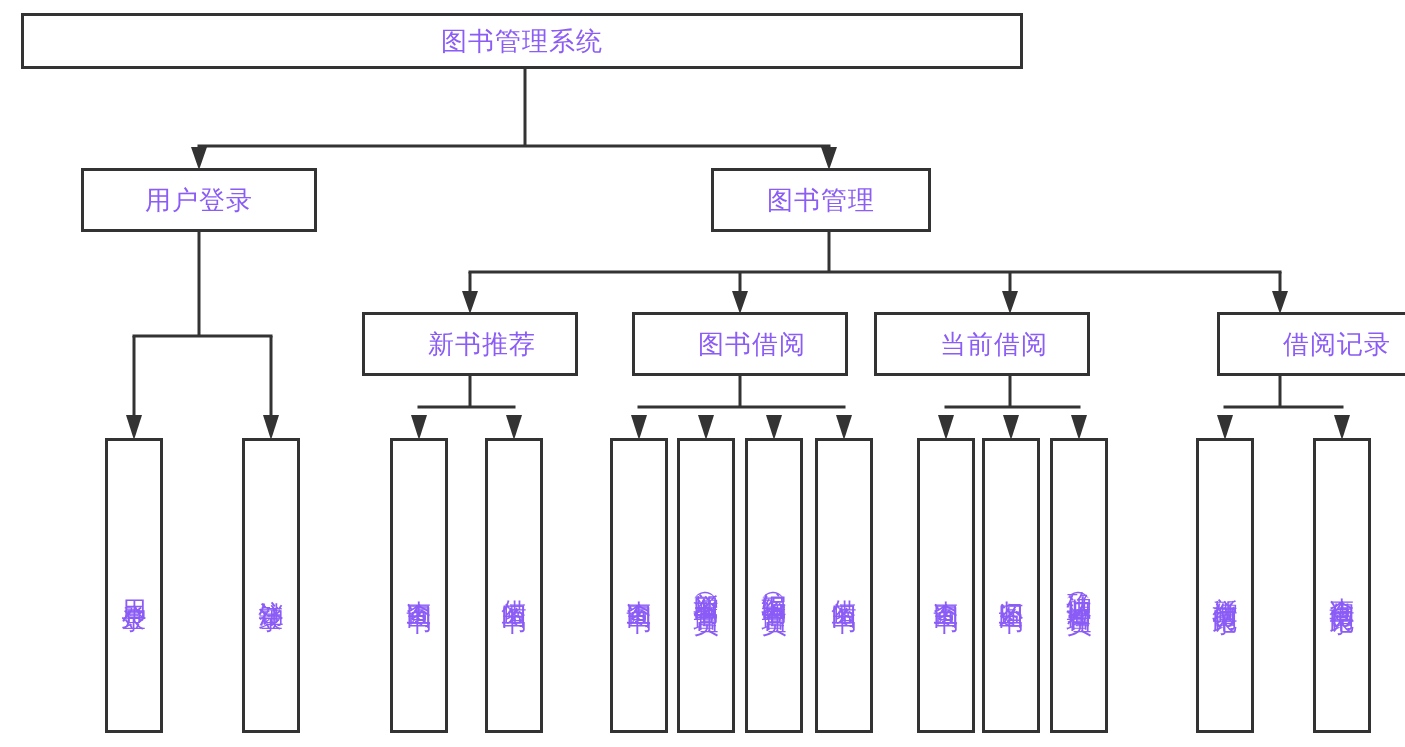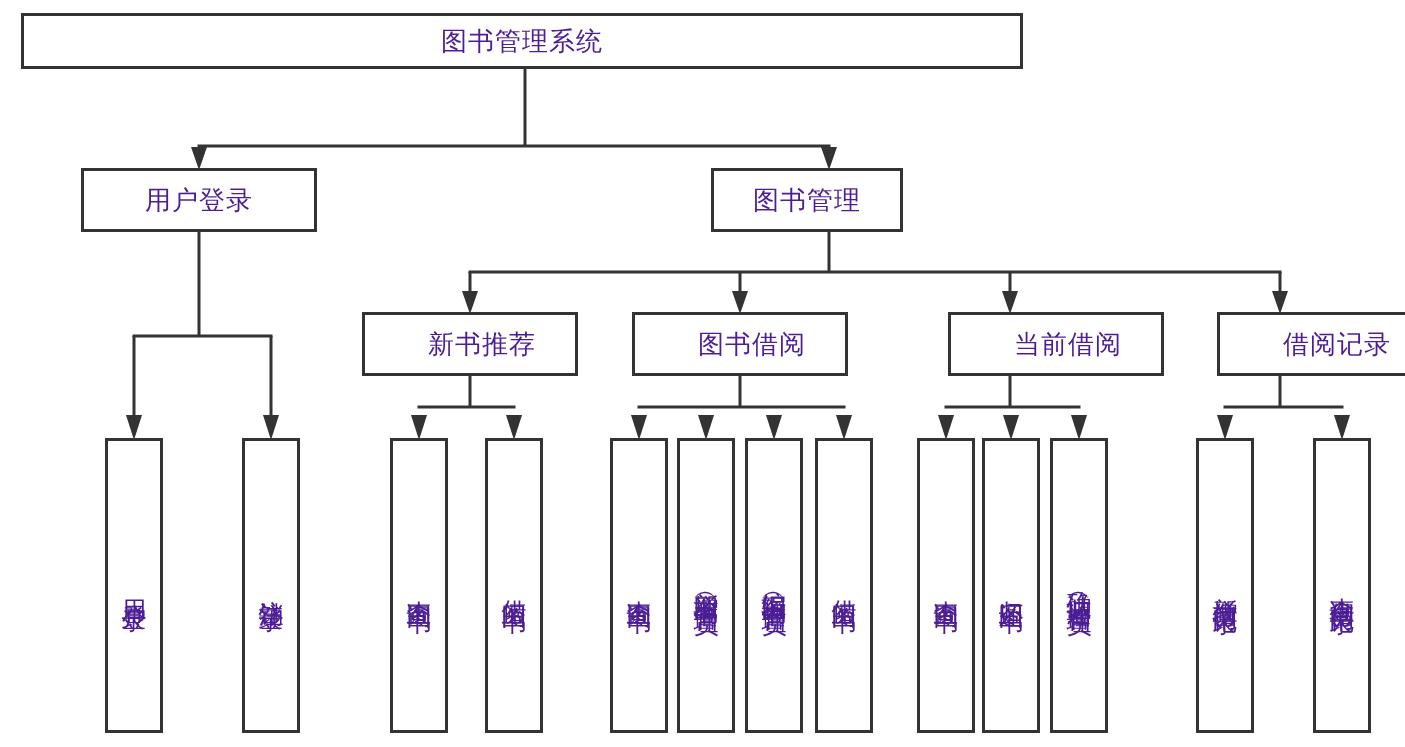--- a/index.html
+++ b/index.html
@@ -14,45 +14,45 @@
   #connector-layer {
     position: absolute;
     left: 0; top: 0;
     width: 1405px; height: 747px;
   }
   .box {
     position: absolute;
     box-sizing: border-box;
     background: #ffffff;
     border: 3px solid #333333;
-    color: #4c1d95;
+    color: #8b5cf6;
     display: flex;
     align-items: center;
     justify-content: center;
     text-align: center;
   }
   .box-h { font-size: 26px; letter-spacing: 1px; }
   .box-v { font-size: 25px; }
   .box-v .vtext {
     writing-mode: vertical-lr;
     text-orientation: mixed;
     letter-spacing: 3px;
     line-height: 1;
     white-space: nowrap;
   }
   
   .n-root  { left: 21px;  top: 13px;  width: 1002px; height: 56px; }
   
   .n-login { left: 81px;  top: 168px; width: 236px; height: 64px; }
-  .n-mgmt  { left: 711px; top: 168px; width: 192px; height: 64px; }
+  .n-mgmt  { left: 711px; top: 168px; width: 220px; height: 64px; }
   
   .n-l3    { top: 312px; width: 216px; height: 64px; padding-left: 24px; }
   .n-rec   { left: 362px; }
   .n-bor   { left: 632px; align-items: center; }
-  .n-cur   { left: 948px; }
+  .n-cur   { left: 874px; }
   .n-his   { left: 1172px; margin-left: 45px; }
   
   .leaf    { top: 438px; width: 58px; height: 295px; }
   .lf-a1 { left: 105px; }  .lf-a2 { left: 242px; }
   .lf-b1 { left: 390px; }  .lf-b2 { left: 485px; }
   .lf-c1 { left: 610px; }  .lf-c2 { left: 677px; }
   .lf-c3 { left: 745px; }  .lf-c4 { left: 815px; }
   .lf-d1 { left: 917px; }  .lf-d2 { left: 982px; }  .lf-d3 { left: 1050px; }
   .lf-e1 { left: 1196px; } .lf-e2 { left: 1313px; }
   #watermark {

